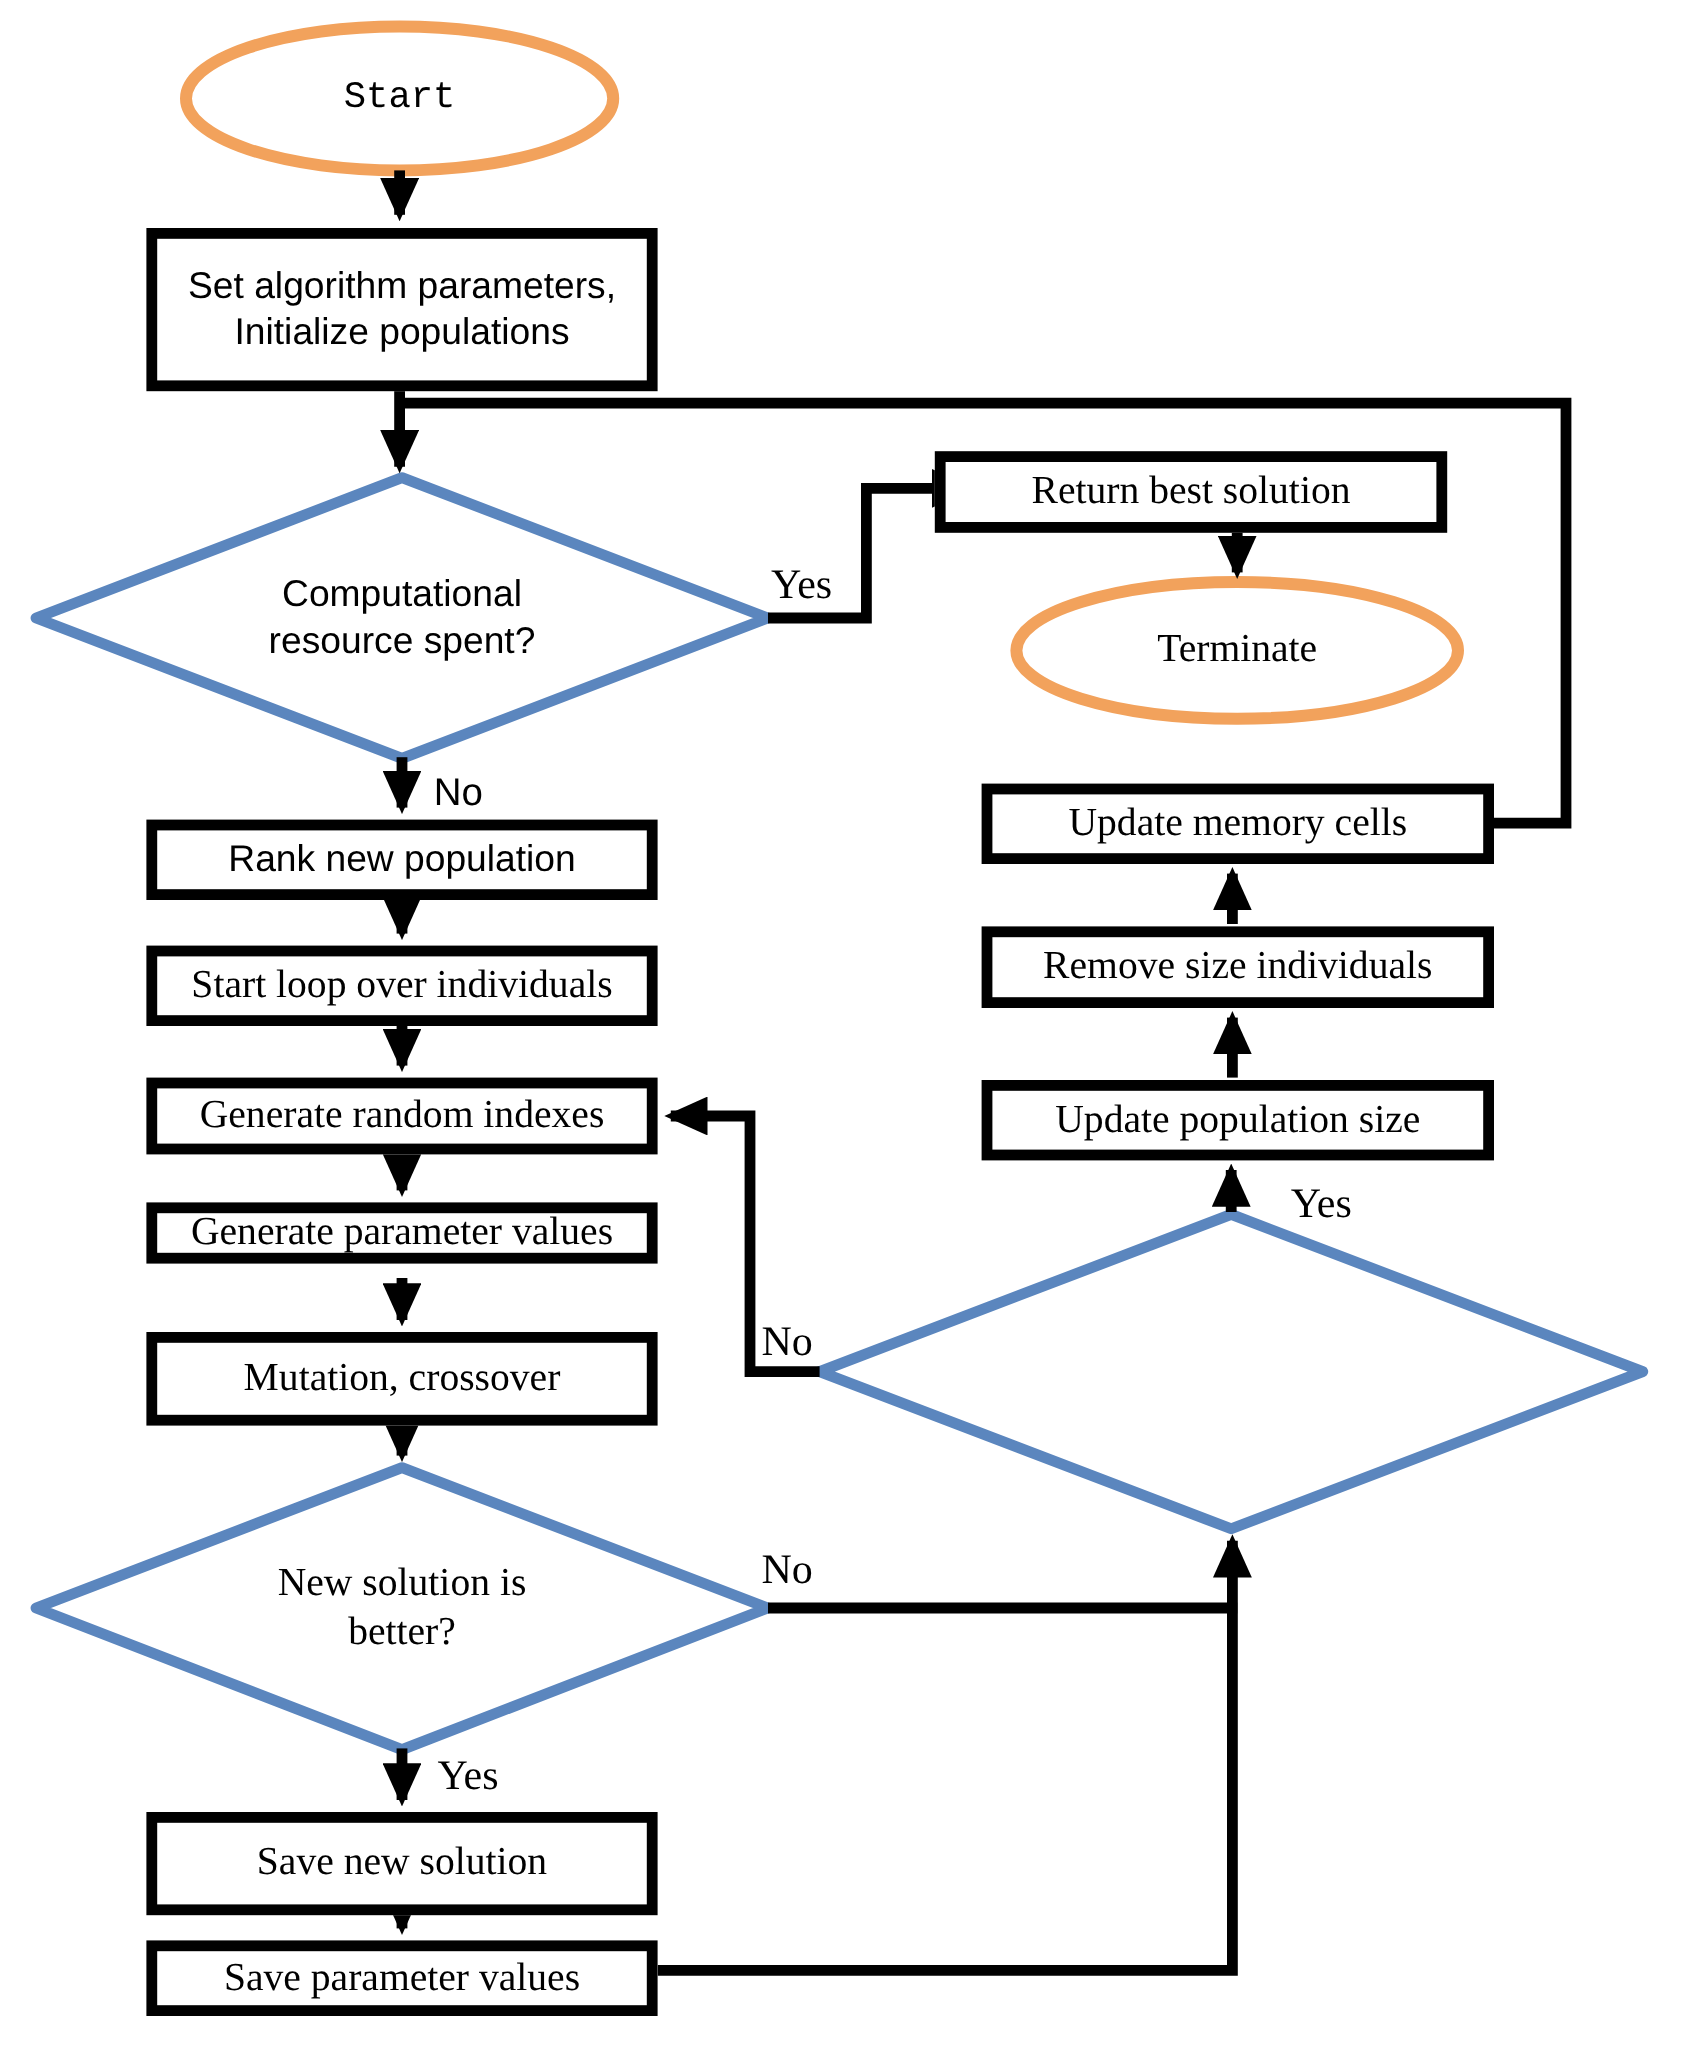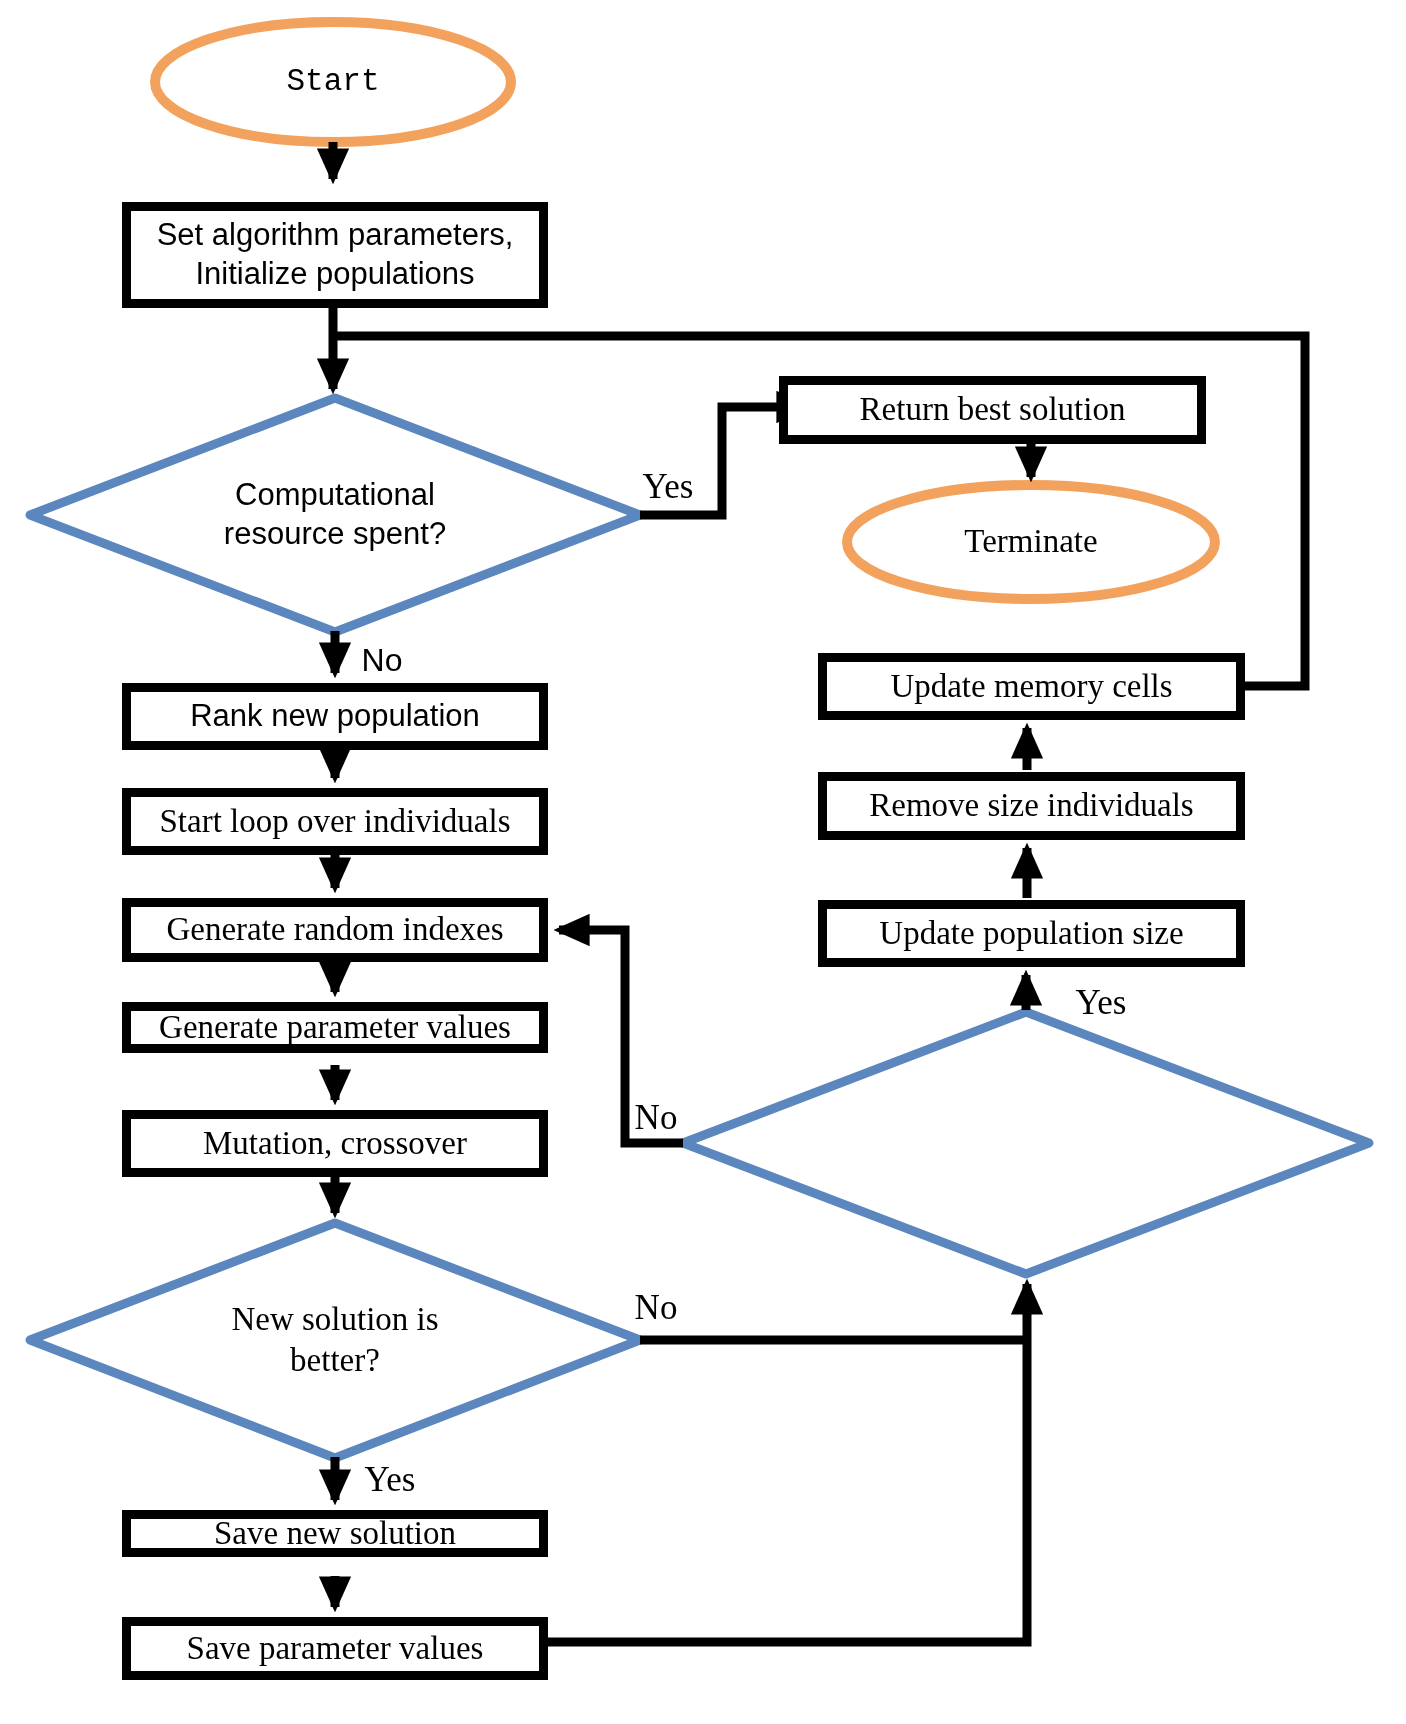--- a/index.html
+++ b/index.html
@@ -103,40 +103,40 @@
     </g>
   </svg>
 
   <div class="node ghost sans" style="left:233px; top:52px; width:200px; height:60px;font-family:Liberation Mono, monospace;">
     <span>Start</span>
   </div>
   <div class="node ghost serif" style="left:931px; top:512px; width:200px; height:60px;">
     <span>Terminate</span>
   </div>
 
-  <div class="node process sans" style="left:122px; top:202px; width:426px; height:106px;justify-content:center;">
+  <div class="node process sans" style="left:122px; top:190px; width:426px; height:136px;justify-content:center;">
     <div>Set algorithm parameters,</div>
     <div>Initialize populations</div>
   </div>
   <div class="node process sans" style="left:122px; top:683px; width:426px; height:67px;">
     <span>Rank new population</span>
   </div>
   <div class="node process serif" style="left:122px; top:788px; width:426px; height:67px;">
     <span>Start loop over individuals</span>
   </div>
   <div class="node process serif" style="left:122px; top:898px; width:426px; height:64px;">
     <span>Generate random indexes</span>
   </div>
   <div class="node process serif" style="left:122px; top:1002px; width:426px; height:51px;">
     <span>Generate parameter values</span>
   </div>
-  <div class="node process serif" style="left:122px; top:1110px; width:426px; height:67px;">
+  <div class="node process serif" style="left:122px; top:1110px; width:426px; height:78px;">
     <span>Mutation, crossover</span>
   </div>
-  <div class="node process serif" style="left:122px; top:1510px; width:426px; height:47px;align-items:center;">
+  <div class="node process serif" style="left:122px; top:1510px; width:426px; height:86px;align-items:center;">
     <span>Save new solution</span>
   </div>
   <div class="node process serif" style="left:122px; top:1617px; width:426px; height:63px;">
     <span>Save parameter values</span>
   </div>
 
   <div class="node process serif" style="left:779px; top:376px; width:427px; height:68px;font-family:Liberation Serif, serif;">
     <span>Return best solution</span>
   </div>
   <div class="node process serif" style="left:818px; top:653px; width:427px; height:67px;">

